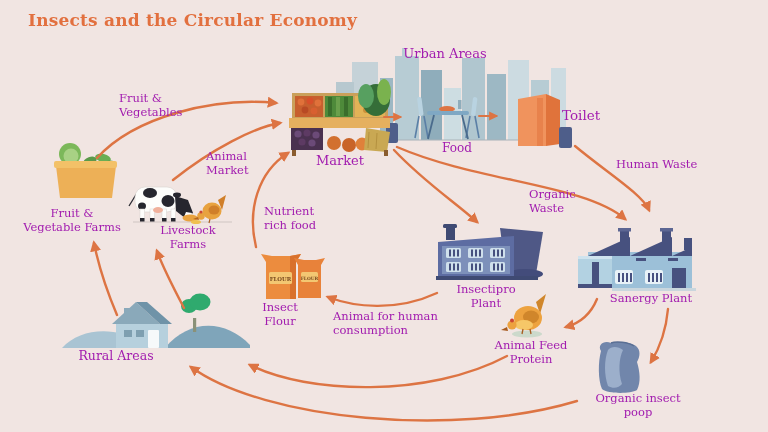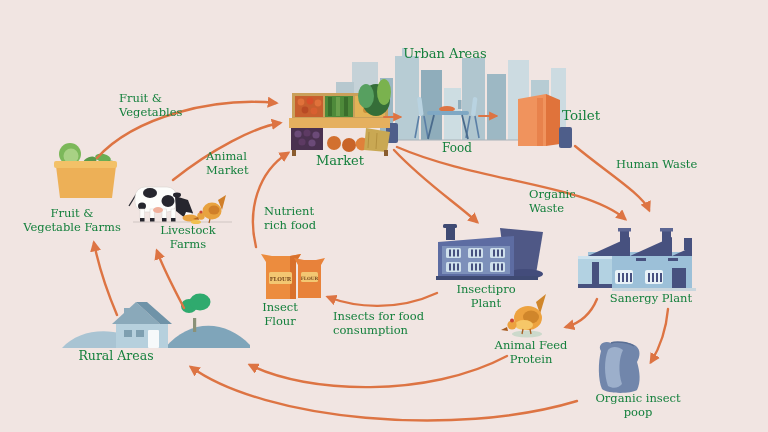--- a/index.html
+++ b/index.html
@@ -3,21 +3,21 @@
 <meta charset="utf-8">
 <style>
   html,body{margin:0;padding:0;}
   #stage{
     position:relative;width:768px;height:432px;overflow:hidden;
     background:#f1e5e2;
     font-family:"DejaVu Serif","Liberation Serif",serif;
   }
   #stage svg{position:absolute;left:0;top:0;}
   .lbl{
-    position:absolute;color:#15803d;line-height:1.18;
+    position:absolute;color:#a21caf;line-height:1.18;
     font-size:11.5px;
   }
   .lbl.center{text-align:center;}
   #title{
     position:absolute;left:28px;top:10px;
     font-size:17px;font-weight:bold;color:#e2703f;letter-spacing:.2px;
   }
 </style>
 </head>
 <body>
@@ -287,34 +287,35 @@
     <path d="M668,309 C666,331 659,349 651,362" marker-end="url(#ah)"></path>
     <path d="M507,356 C428,398 308,394 250,365" marker-end="url(#ah)"></path>
     <path d="M577,401 C455,438 264,420 191,367" marker-end="url(#ah)"></path>
     <path d="M117,315 C106,289 98,263 94,243" marker-end="url(#ah)"></path>
     <path d="M184,308 C173,287 163,268 157,251" marker-end="url(#ah)"></path>
     <path d="M384,117 L400,117" stroke-width="2" marker-end="url(#ah)"></path>
     <path d="M479,116 L496,116" stroke-width="2" marker-end="url(#ah)"></path>
   </g>
 </svg>
 
+  <div id="title">Insects and the Circular Economy</div>
 
   <div class="lbl center" style="left:400px;top:46px;width:90px;font-size:13px">Urban Areas</div>
   <div class="lbl center" style="left:312px;top:153px;width:56px;font-size:13px">Market</div>
   <div class="lbl center" style="left:435px;top:141px;width:44px;font-size:12px">Food</div>
   <div class="lbl" style="left:562px;top:108px;width:50px;font-size:13.5px">Toilet</div>
   <div class="lbl center" style="left:22px;top:207px;width:100px">Fruit &amp; Vegetable Farms</div>
   <div class="lbl center" style="left:157px;top:224px;width:62px">Livestock Farms</div>
   <div class="lbl center" style="left:246px;top:301px;width:68px">Insect Flour</div>
   <div class="lbl center" style="left:440px;top:283px;width:92px">Insectipro Plant</div>
   <div class="lbl center" style="left:605px;top:292px;width:92px">Sanergy Plant</div>
   <div class="lbl center" style="left:475px;top:339px;width:112px">Animal Feed Protein</div>
   <div class="lbl center" style="left:580px;top:392px;width:116px">Organic insect poop</div>
   <div class="lbl center" style="left:75px;top:349px;width:82px;font-size:12.5px">Rural Areas</div>
 
   <div class="lbl" style="left:119px;top:92px;width:64px">Fruit &amp; Vegetables</div>
   <div class="lbl" style="left:206px;top:150px;width:52px">Animal Market</div>
   <div class="lbl" style="left:264px;top:205px;width:76px">Nutrient rich food</div>
   <div class="lbl" style="left:529px;top:188px;width:54px">Organic Waste</div>
   <div class="lbl" style="left:616px;top:158px;width:86px">Human Waste</div>
-  <div class="lbl" style="left:333px;top:310px;width:106px">Insects for food consumption</div>
+  <div class="lbl" style="left:333px;top:310px;width:106px">Animal for human consumption</div>
 
 </div>
 
 </body></html>

